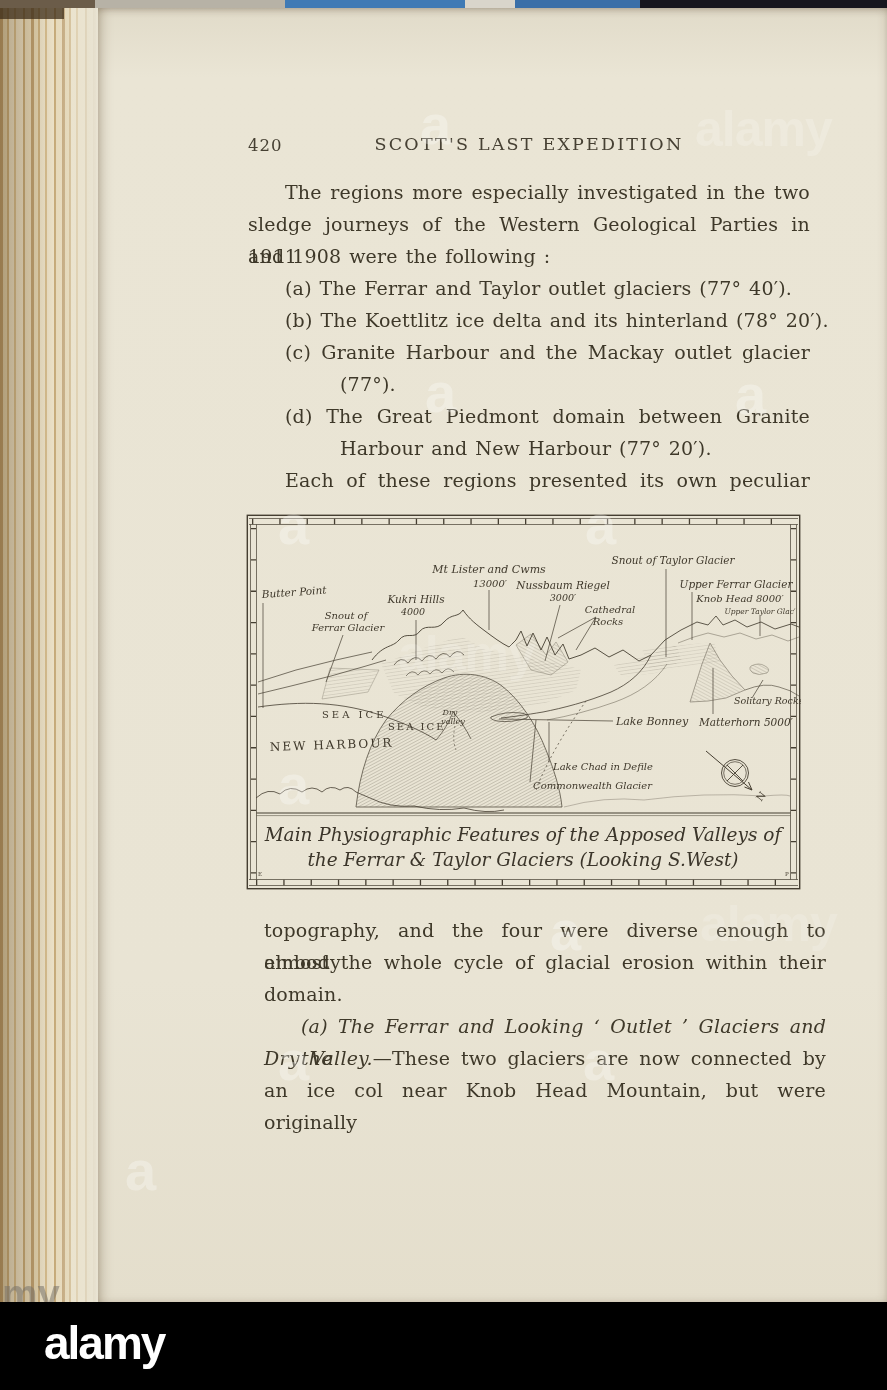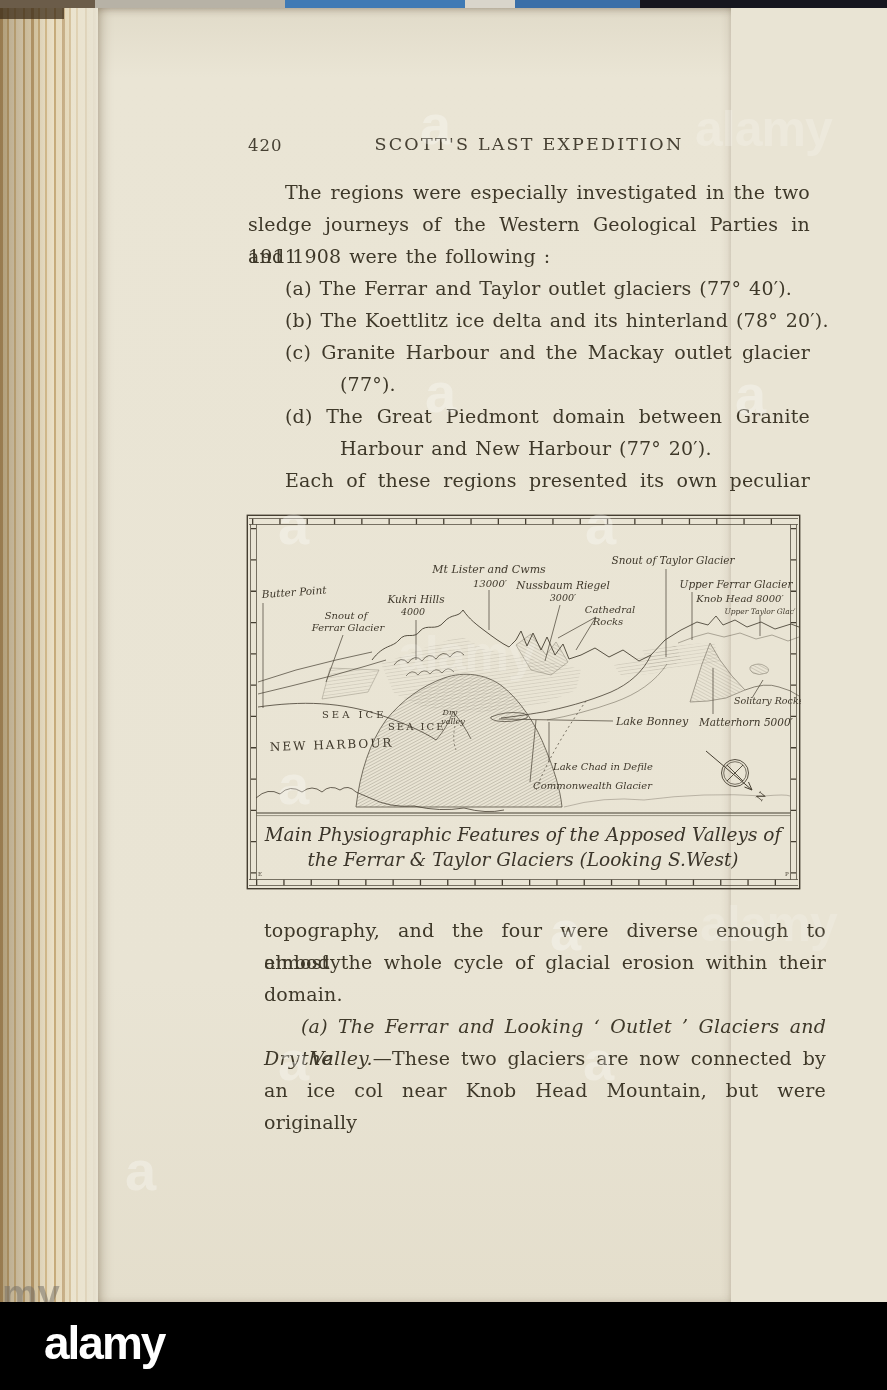--- a/index.html
+++ b/index.html
@@ -7,21 +7,21 @@
   
   #top-strip{position:absolute;left:0;top:0;width:887px;height:8px;
     background:linear-gradient(90deg,#6b5c49 0 95px,#b7b2a6 95px 285px,#3f7ab5 285px 465px,#d9d5cb 465px 515px,#3a6fa8 515px 640px,#16161f 640px 887px);}
   
   #edge-band{position:absolute;left:0;top:8px;width:98px;height:1294px;
     background:
       linear-gradient(90deg,rgba(110,85,45,.45),rgba(214,194,150,.15) 55%,rgba(233,228,212,.95) 97%),
       repeating-linear-gradient(90deg,#b99a6b 0 3px,#e6d9b8 3px 7px,#c9ad7c 7px 9px,#f0e8d2 9px 14px,#d6bd8e 14px 16px,#efe6cf 16px 23px,#c2a573 23px 25px,#e9ddc0 25px 31px);}
   #edge-top-dark{position:absolute;left:0;top:8px;width:64px;height:11px;background:rgba(62,46,25,.75);}
   
-  #page{position:absolute;left:98px;top:8px;width:633px;height:1294px;
+  #page{position:absolute;left:98px;top:8px;width:789px;height:1294px;
     background:linear-gradient(180deg,#e1dbc9,#eae5d5 70px,#e9e4d4 75%,#e4decc);
     box-shadow:inset 7px 0 14px -7px rgba(90,70,40,.5), inset -5px 0 12px -7px rgba(80,60,40,.3), inset 0 6px 10px -6px rgba(80,60,40,.35);}
   
   .hdr{position:absolute;top:126px;left:150px;width:562px;height:26px;color:#464033;}
   #page-num{position:absolute;left:0;top:2px;font-size:16.5px;letter-spacing:1px;}
   #run-title{position:absolute;left:0;right:0;text-align:center;font-size:17.5px;letter-spacing:2.2px;}
   
   .tcol{position:absolute;left:150px;width:562px;color:#3e3829;}
   #col1{top:168px;}
   #col2{top:906px;margin-left:16px;}
@@ -60,21 +60,21 @@
   <div id="edge-top-dark"></div>
 
   <div id="page">
 
     <div class="hdr">
       <span id="page-num">420</span>
       <span id="run-title">SCOTT'S LAST EXPEDITION</span>
     </div>
 
     <div class="tcol" id="col1">
-      <div class="ln j ind1">The regions were especially investigated in the two</div>
+      <div class="ln j ind1">The regions more especially investigated in the two</div>
       <div class="ln j">sledge journeys of the Western Geological Parties in 1911</div>
       <div class="ln">and 1908 were the following :</div>
       <div class="ln ind1">(a) The Ferrar and Taylor outlet glaciers (77° 40′).</div>
       <div class="ln ind1">(b) The Koettlitz ice delta and its hinterland (78° 20′).</div>
       <div class="ln j ind1">(c) Granite Harbour and the Mackay outlet glacier</div>
       <div class="ln ind2">(77°).</div>
       <div class="ln j ind1">(d) The Great Piedmont domain between Granite</div>
       <div class="ln ind2">Harbour and New Harbour (77° 20′).</div>
       <div class="ln j ind1">Each of these regions presented its own peculiar</div>
     </div>

